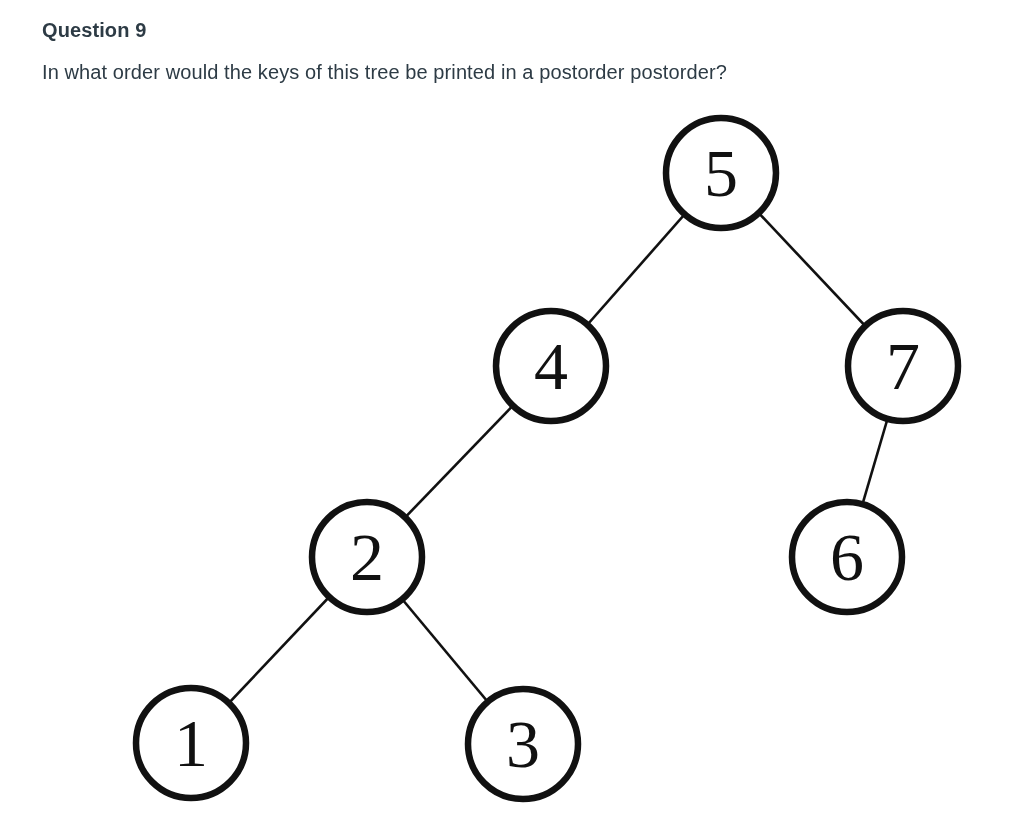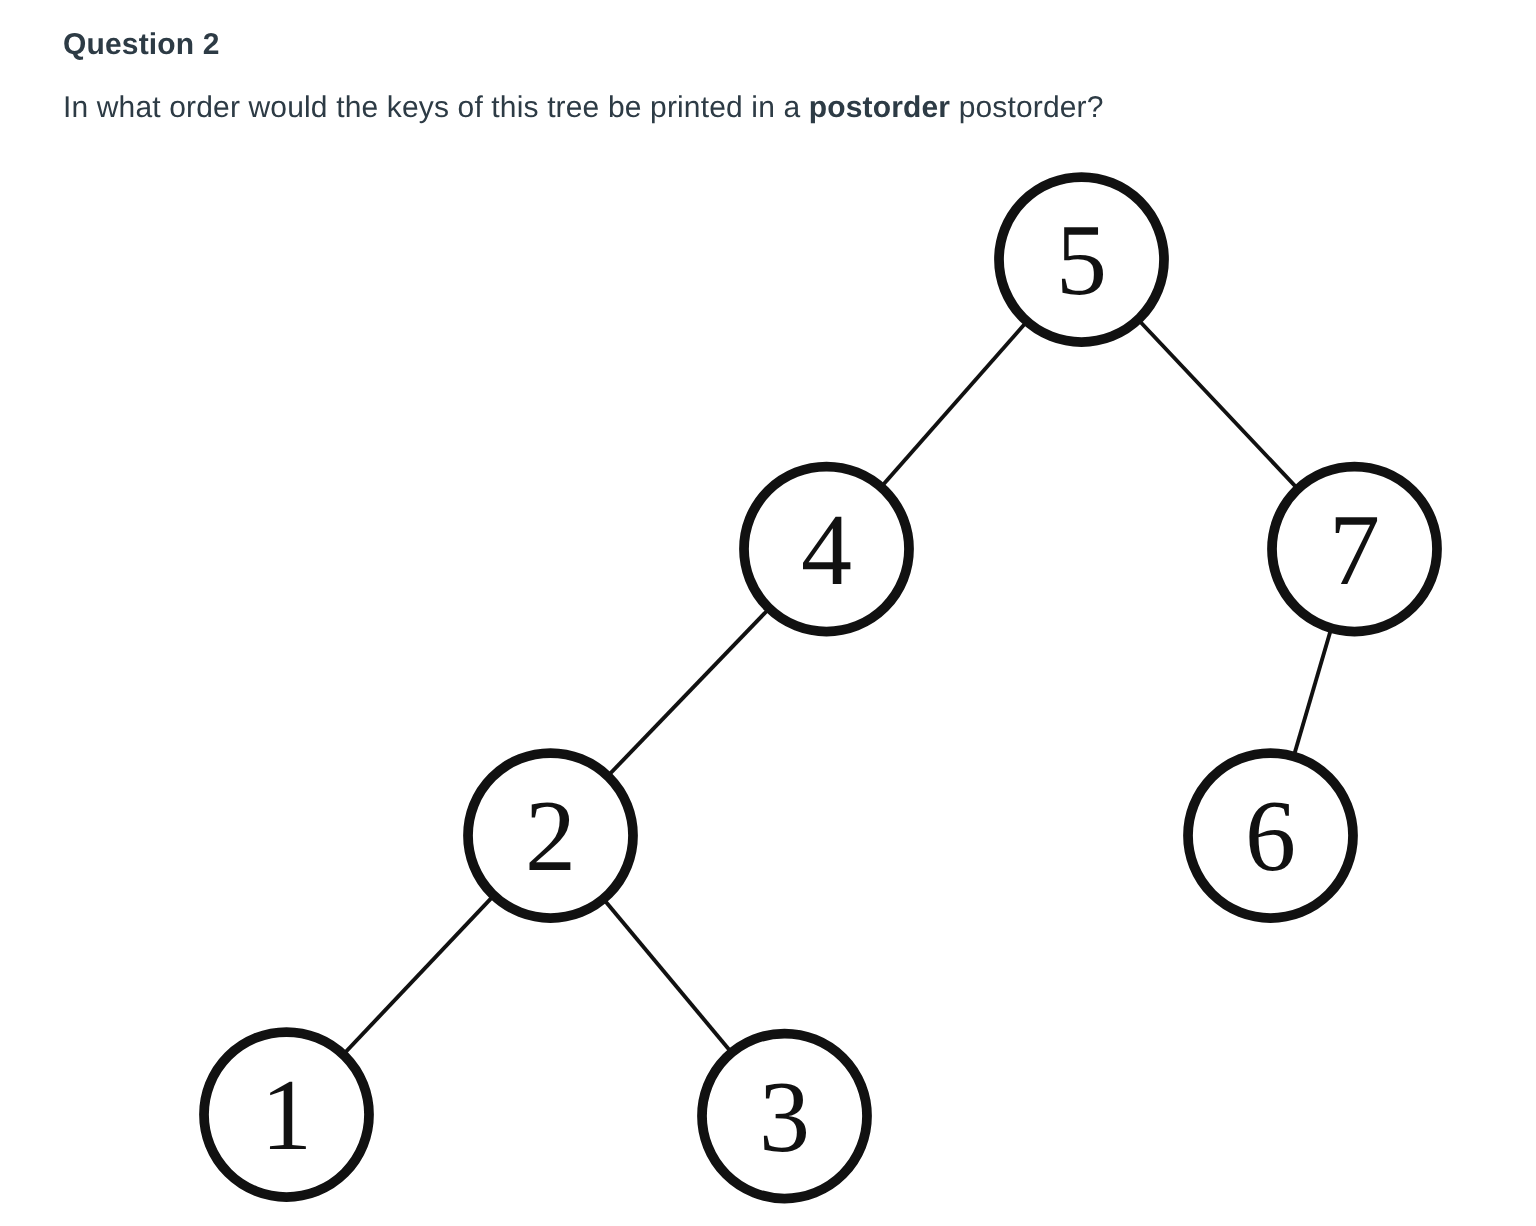--- a/index.html
+++ b/index.html
@@ -13,32 +13,32 @@
   .q-title {
     position: absolute; left: 42px; top: 19px;
     font-size: 20px; font-weight: 700; color: #2d3b45;
     letter-spacing: 0.1px;
   }
   .q-prompt {
     position: absolute; left: 42px; top: 61px;
     font-size: 20px; font-weight: 400; color: #2d3b45;
     letter-spacing: 0.1px; white-space: nowrap;
   }
-  .q-prompt strong { font-weight: 700; }
+  .q-prompt strong { font-weight: 400; }
   svg.tree { position: absolute; left: 0; top: 0; }
   .node-label {
     font-family: "Liberation Serif", "DejaVu Serif", serif;
     font-size: 68px;
   }
 </style>
 </head>
 <body>
 
 <div class="page">
-  <div class="q-title">Question 2</div>
+  <div class="q-title">Question 9</div>
 
   <p class="q-prompt"><span>In what order would the keys of this tree be printed in a </span><strong>postorder</strong><span> postorder?</span></p>
 
   <svg id="tree" class="tree" width="1024" height="817" viewBox="0 0 1024 817">
       <line x1="721" y1="173" x2="551" y2="366" stroke="#111111" stroke-width="2.6"></line>
       <line x1="721" y1="173" x2="903" y2="366" stroke="#111111" stroke-width="2.6"></line>
       <line x1="551" y1="366" x2="367" y2="557" stroke="#111111" stroke-width="2.6"></line>
       <line x1="903" y1="366" x2="847" y2="557" stroke="#111111" stroke-width="2.6"></line>
       <line x1="367" y1="557" x2="191" y2="743" stroke="#111111" stroke-width="2.6"></line>
       <line x1="367" y1="557" x2="523" y2="744" stroke="#111111" stroke-width="2.6"></line>

